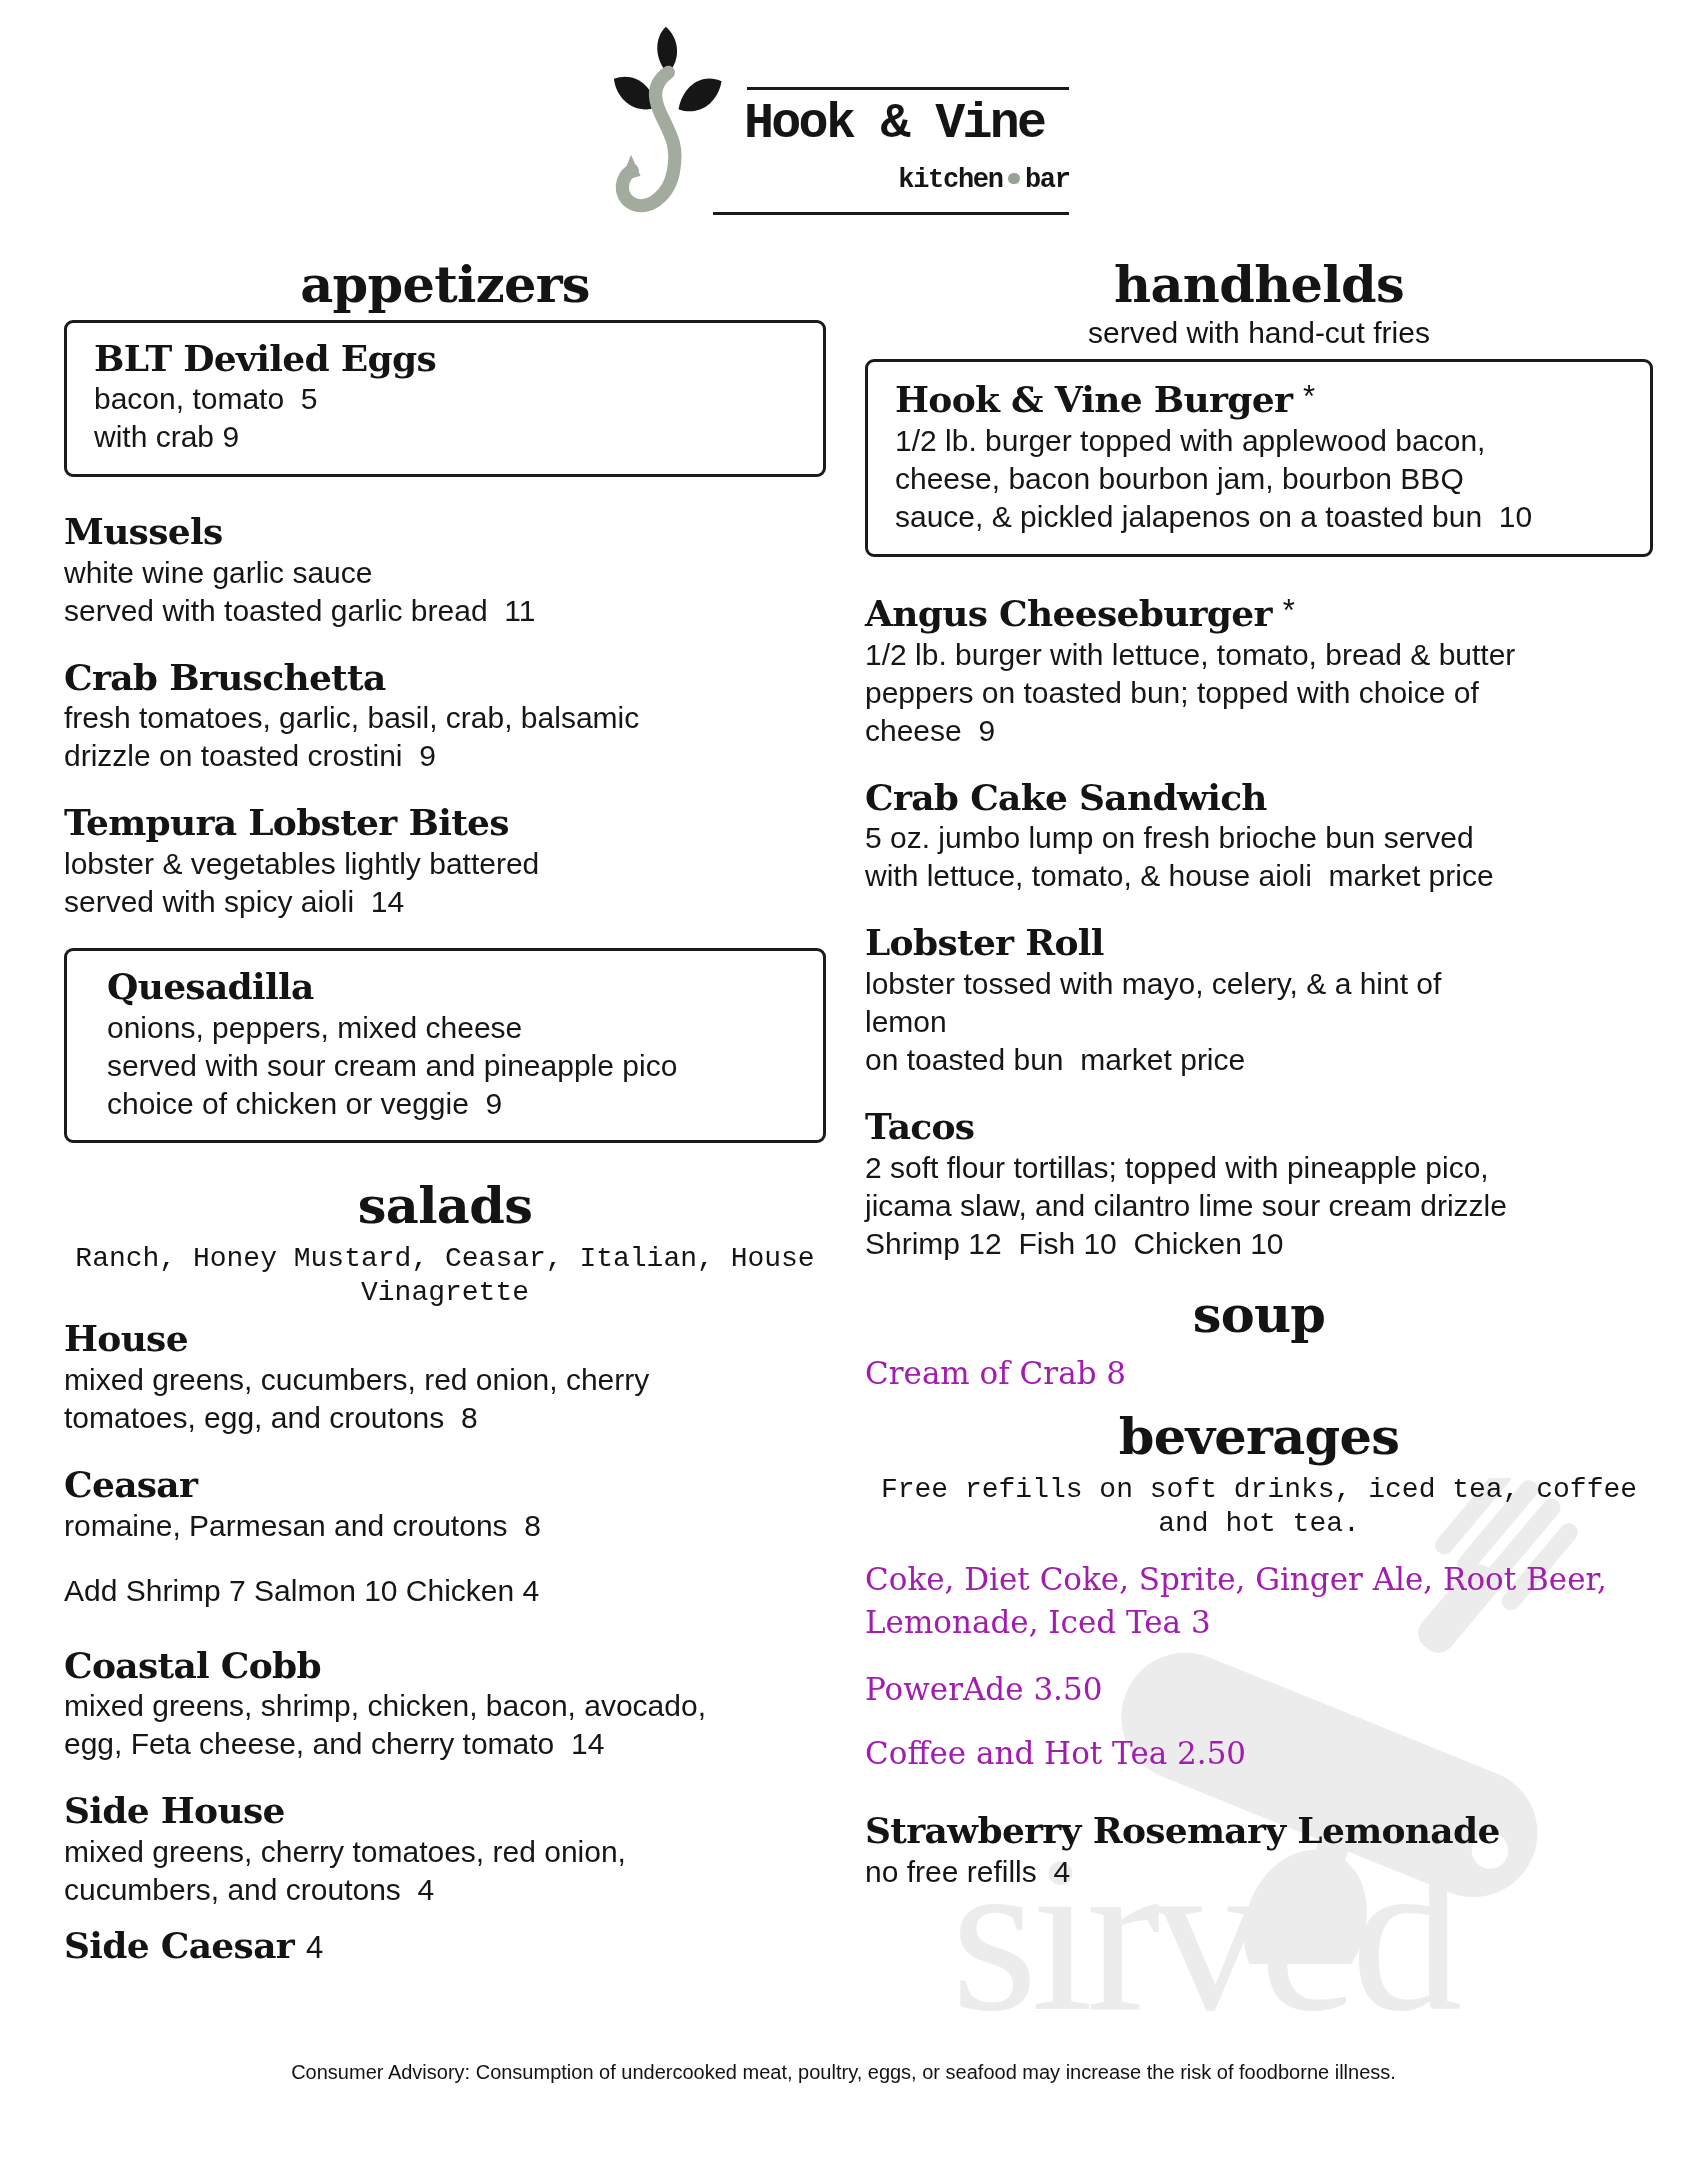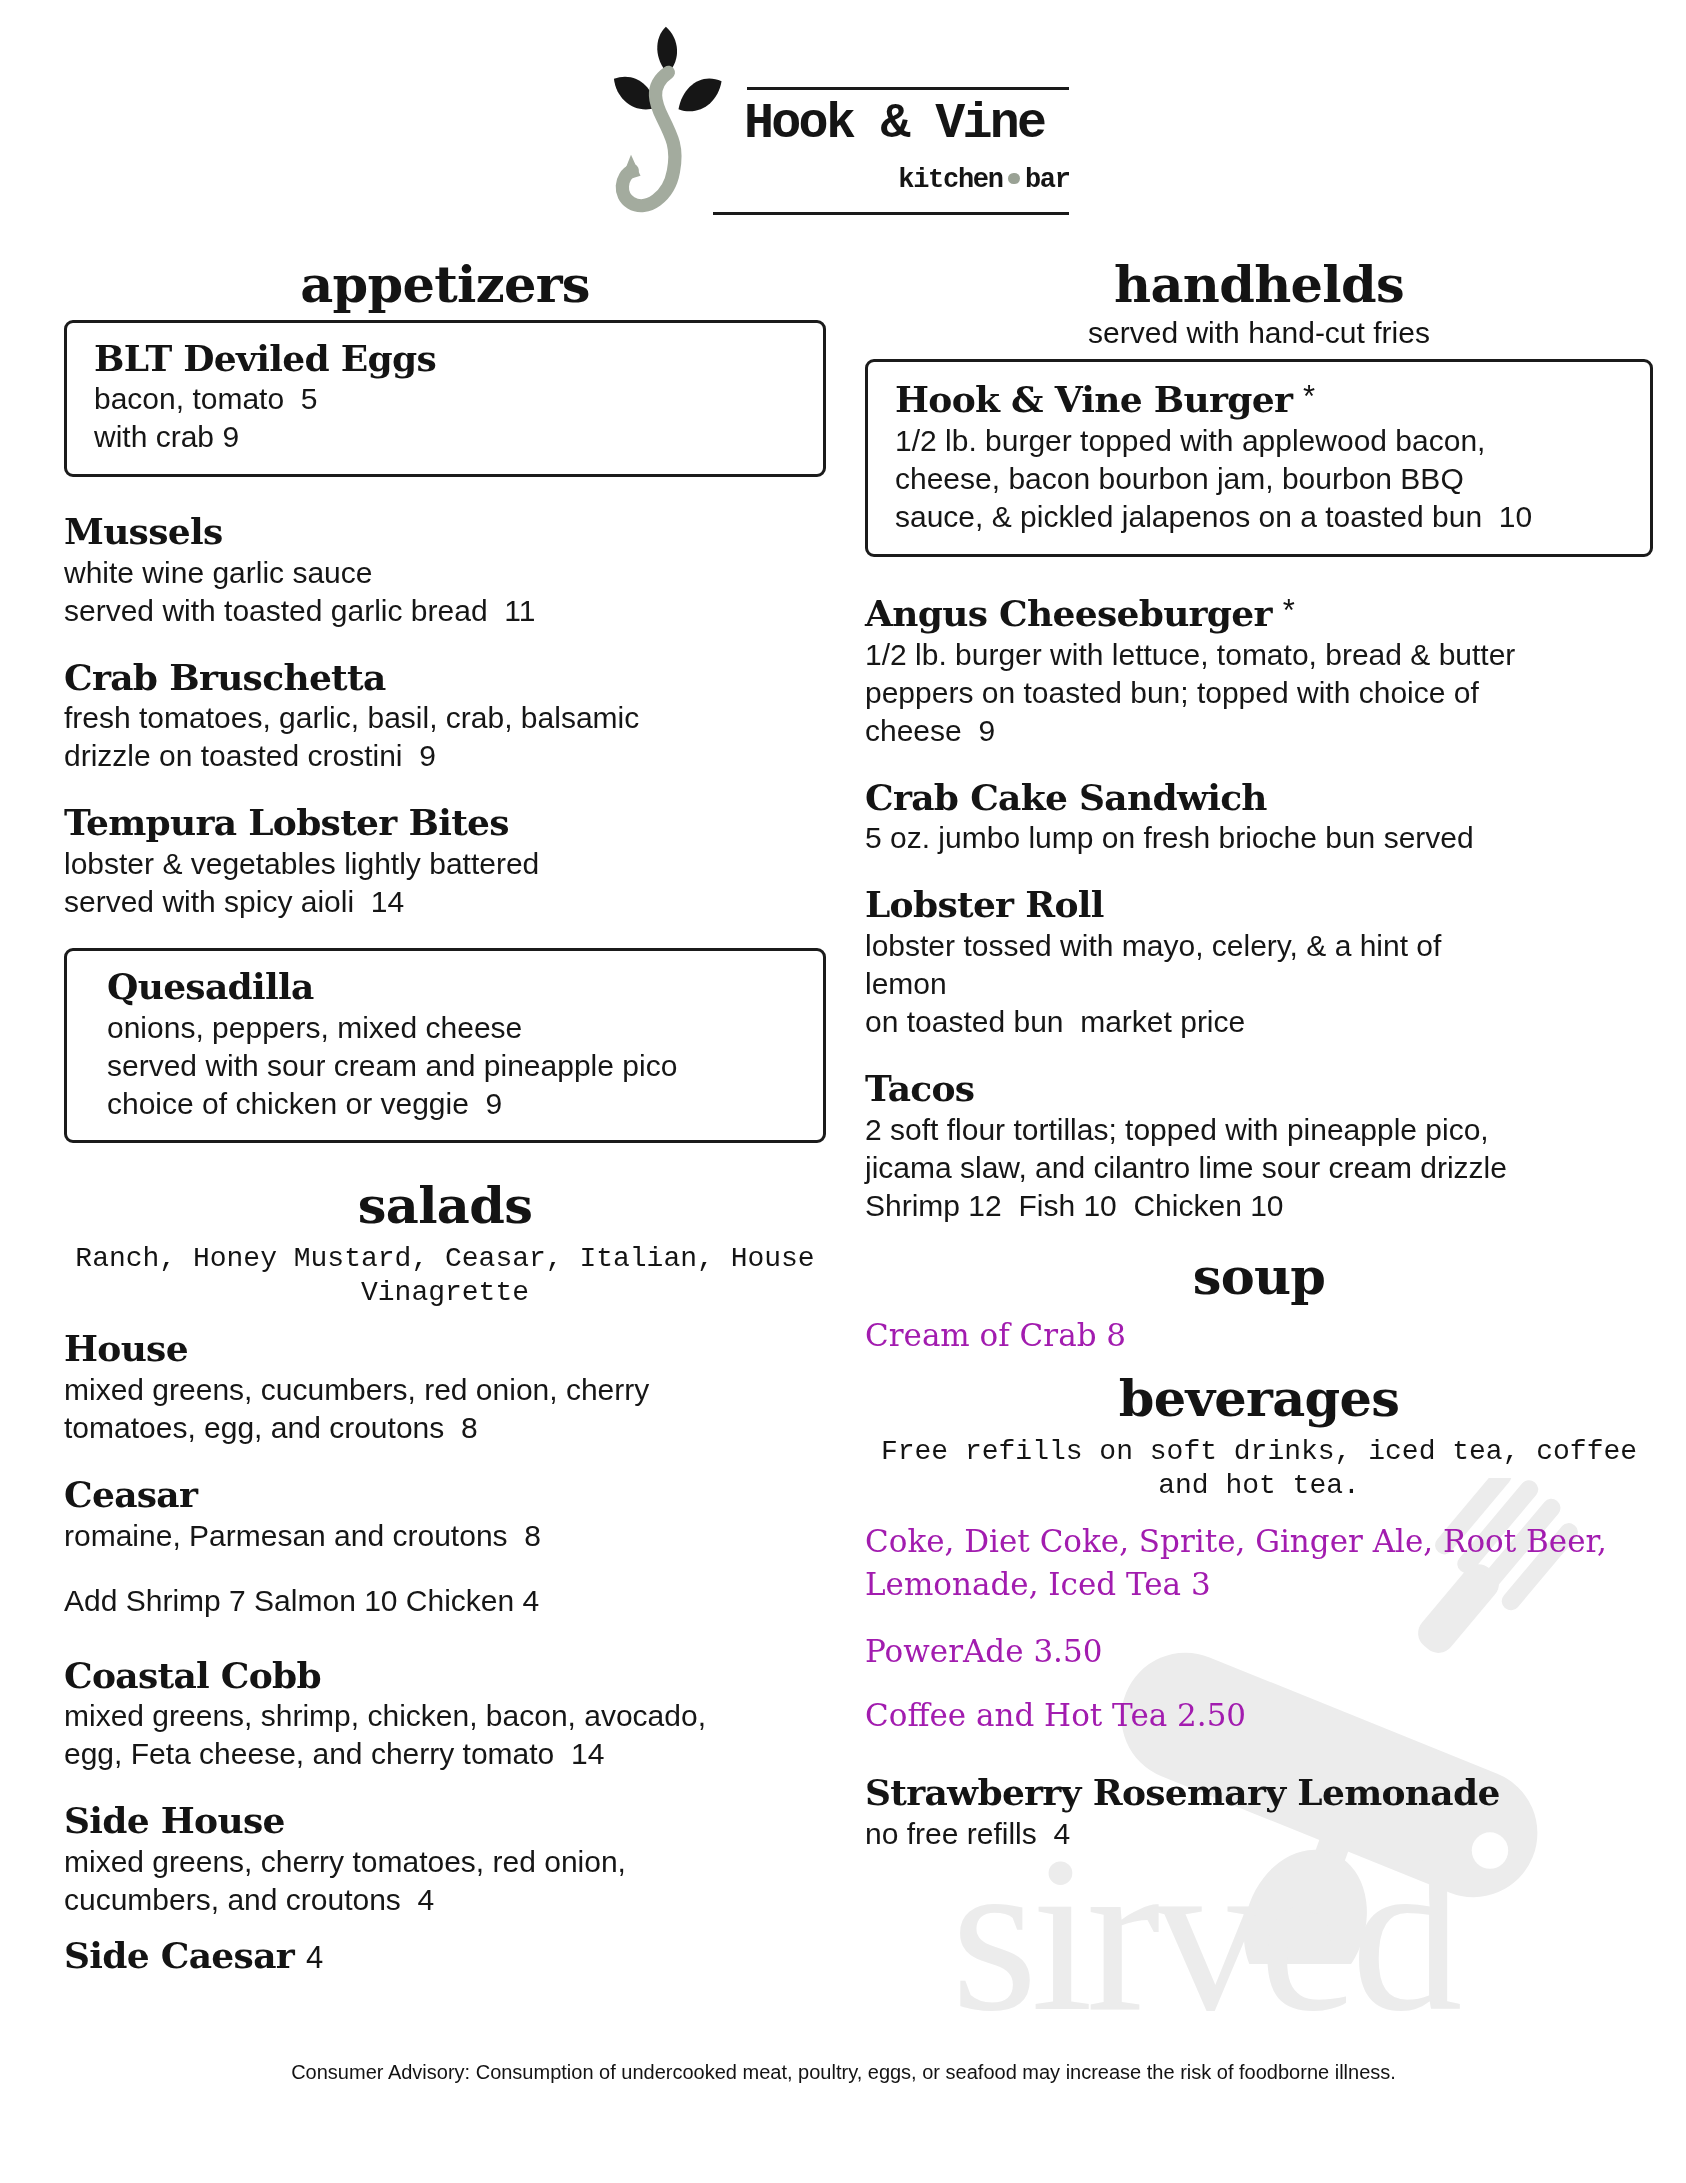--- a/index.html
+++ b/index.html
@@ -169,21 +169,21 @@
     <div class="item boxed q">
       <div class="item-name">Quesadilla</div>
       <div class="desc">onions, peppers, mixed cheese</div>
       <div class="desc">served with sour cream and pineapple pico</div>
       <div class="desc">choice of chicken or veggie  9</div>
     </div>
 
     <h2 class="sec-title">salads</h2>
     <div class="sec-sub small">Ranch, Honey Mustard, Ceasar, Italian, House Vinagrette</div>
 
-    <div class="item" style="margin-top:18px">
+    <div class="item" style="margin-top:8px">
       <div class="item-name">House</div>
       <div class="desc">mixed greens, cucumbers, red onion, cherry</div>
       <div class="desc">tomatoes, egg, and croutons  8</div>
     </div>
 
     <div class="item">
       <div class="item-name">Ceasar</div>
       <div class="desc">romaine, Parmesan and croutons  8</div>
     </div>
 
@@ -222,20 +222,21 @@
     <div class="item">
       <div class="item-name"><span>Angus Cheeseburger</span><span class="mark">*</span></div>
       <div class="desc">1/2 lb. burger with lettuce, tomato, bread &amp; butter</div>
       <div class="desc">peppers on toasted bun; topped with choice of</div>
       <div class="desc">cheese  9</div>
     </div>
 
     <div class="item">
       <div class="item-name">Crab Cake Sandwich</div>
       <div class="desc">5 oz. jumbo lump on fresh brioche bun served</div>
+      <div class="desc">with lettuce, tomato, &amp; house aioli  market price</div>
     </div>
 
     <div class="item">
       <div class="item-name">Lobster Roll</div>
       <div class="desc">lobster tossed with mayo, celery, &amp; a hint of</div>
       <div class="desc">lemon</div>
       <div class="desc">on toasted bun  market price</div>
     </div>
 
     <div class="item" style="margin-bottom:23px">

